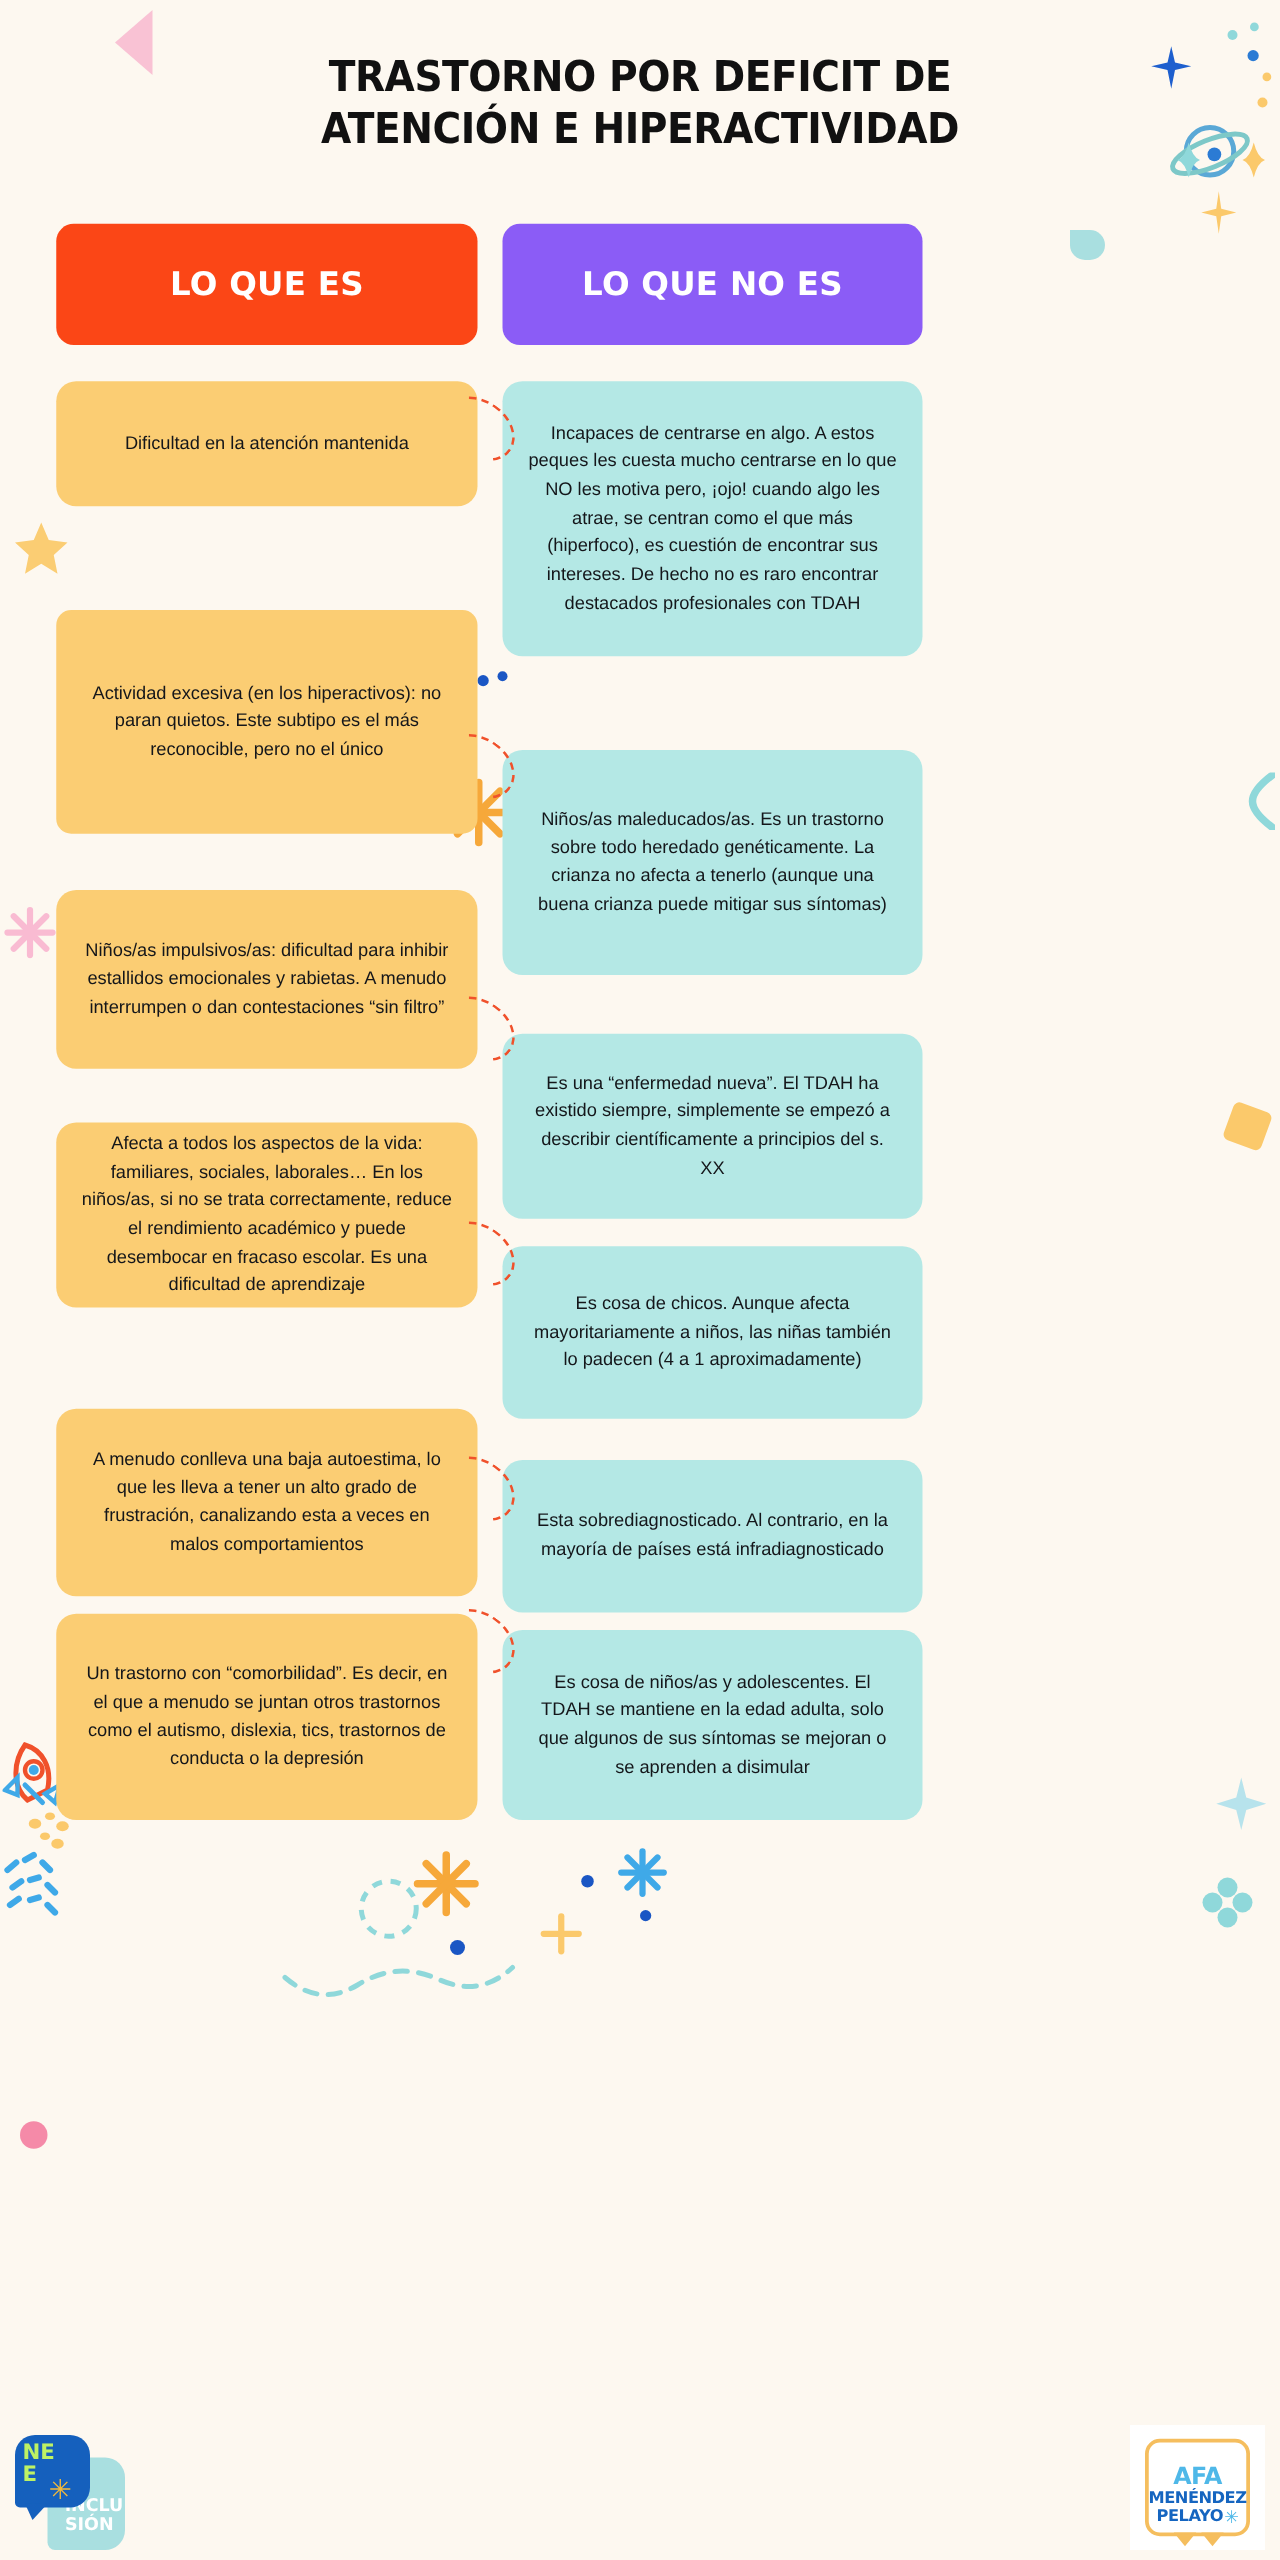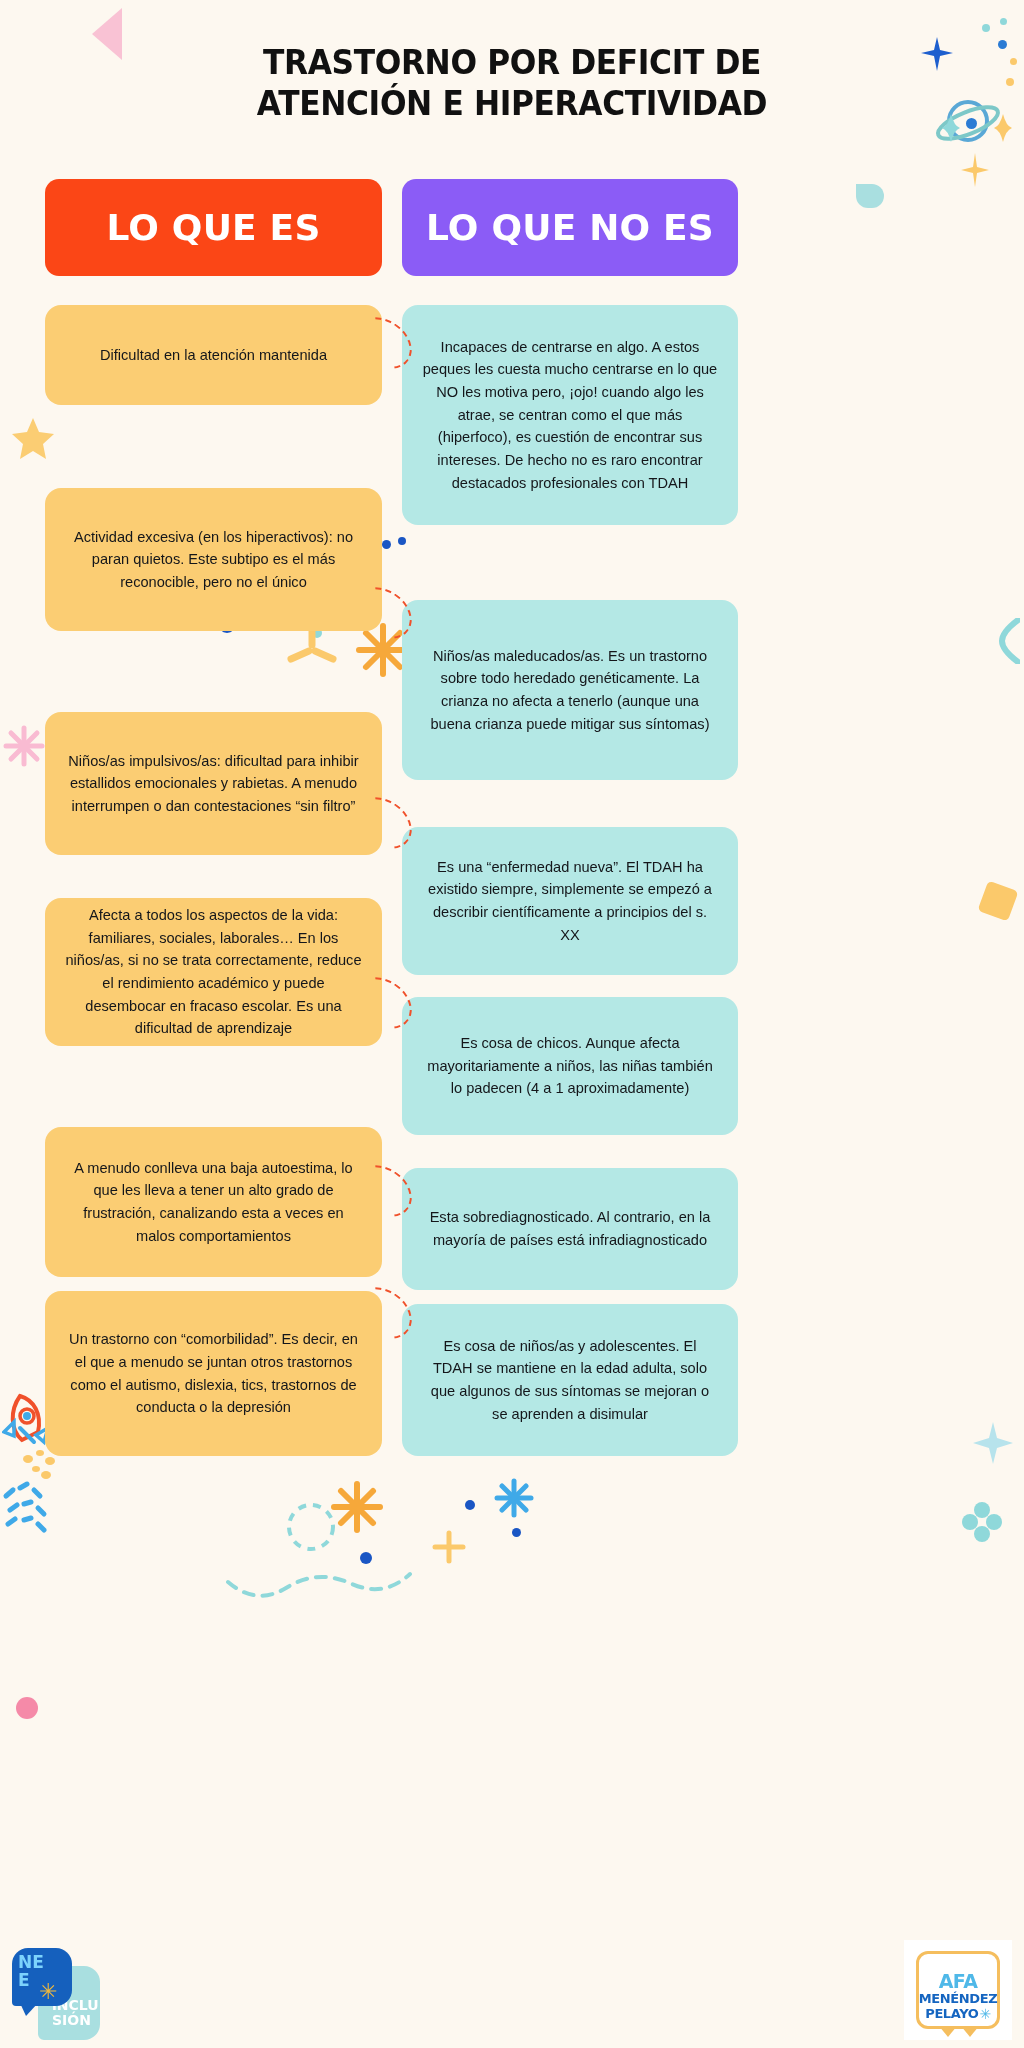--- a/index.html
+++ b/index.html
@@ -49,21 +49,21 @@
   .pill {
     position: absolute;
     height: 97px;
     border-radius: 14px;
     display: flex;
     align-items: center;
     justify-content: center;
     color: #FFFFFF;
     font-family: "DejaVu Sans", sans-serif;
     font-weight: 700;
-    font-size: 36px;
+    font-size: 26px;
     letter-spacing: 0.2px;
   }
   .pill-left  { left: 45px;  width: 337px; top: 179px; background: #FB4616; }
   .pill-right { left: 402px; width: 336px; top: 179px; background: #8b5cf6; }
 
   
   .card {
     position: absolute;
     border-radius: 16px;
     display: flex;
@@ -141,21 +141,21 @@
   }
   .afa-bot { display: flex; align-items: center; gap: 1px; }
   .afa-star { color: #4FB8E8; font-size: 14px; }
 
   .nee-blue {
     position: absolute; left: 0; top: 0;
     width: 60px; height: 58px;
     background: #1560BD;
     border-radius: 16px 16px 16px 4px;
     z-index: 2;
-    color: #7dd3fc;
+    color: #bef264;
     font-family: "DejaVu Sans", sans-serif;
     font-weight: 700;
     font-size: 17px;
     padding: 5px 0 0 6px;
     line-height: 1.08;
   }
   .nee-blue:after {
     content: ""; position: absolute;
     left: 8px; bottom: -10px;
     width: 0; height: 0;
@@ -314,21 +314,21 @@
     </g>
   </svg>
   <div class="deco dot" style="left:16px;top:1697px;width:22px;height:22px;background:#F58AA8;"></div>
   <svg class="deco" style="left:970px;top:1420px;" width="46" height="46" viewBox="0 0 46 46">
     <path d="M23 2 L27 18 L43 23 L27 28 L23 44 L19 28 L3 23 L19 18 Z" fill="#B7E3EC"></path>
   </svg>
 
   <div class="card card-left" style="top:305px;height:100px;">
     <span>Dificultad en la atención mantenida</span>
   </div>
-  <div class="card card-left" style="top:488px;height:143px;">
+  <div class="card card-left" style="top:488px;height:179px;border-radius:12px;">
     <span>Actividad excesiva (en los hiperactivos): no paran quietos. Este subtipo es el más reconocible, pero no el único</span>
   </div>
   <div class="card card-left" style="top:712px;height:143px;">
     <span>Niños/as impulsivos/as: dificultad para inhibir estallidos emocionales y rabietas. A menudo interrumpen o dan contestaciones “sin filtro”</span>
   </div>
   <div class="card card-left" style="top:898px;height:148px;">
     <span>Afecta a todos los aspectos de la vida: familiares, sociales, laborales… En los niños/as, si no se trata correctamente, reduce el rendimiento académico y puede desembocar en fracaso escolar. Es una dificultad de aprendizaje</span>
   </div>
   <div class="card card-left" style="top:1127px;height:150px;">
     <span>A menudo conlleva una baja autoestima, lo que les lleva a tener un alto grado de frustración, canalizando esta a veces en malos comportamientos</span>

